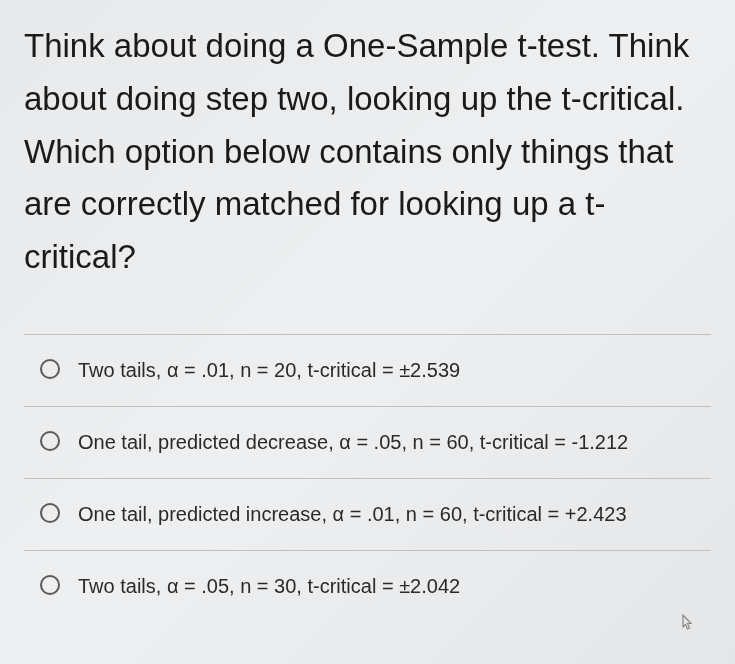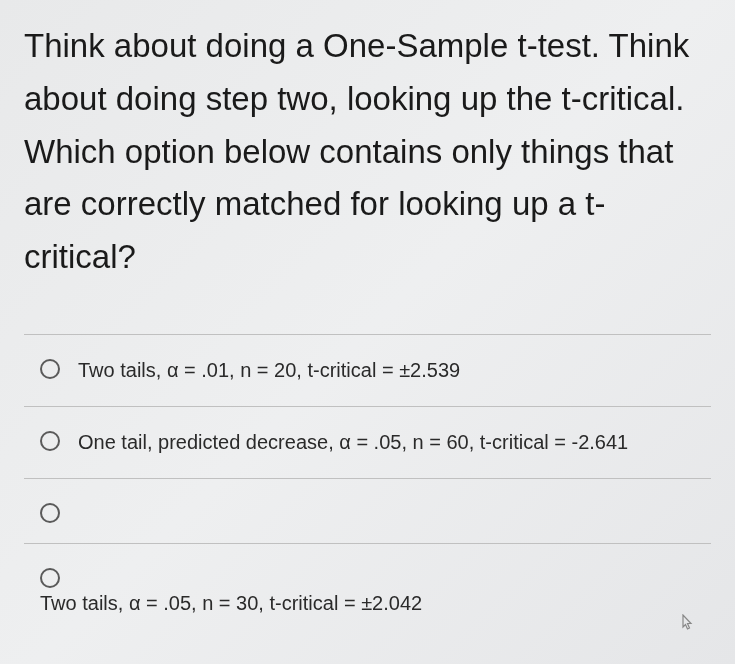--- a/index.html
+++ b/index.html
@@ -29,21 +29,20 @@
     }
     .option-row {
       display: flex;
       align-items: flex-start;
       padding: 20px 0 20px 16px;
       border-bottom: 1px solid #c0c0c0;
       cursor: pointer;
     }
     .option-row:last-child {
       border-bottom: none;
-      flex-direction: column;
     }
     .radio-circle {
       width: 20px;
       height: 20px;
       border: 2px solid #5a5a5a;
       border-radius: 50%;
       flex-shrink: 0;
       margin-top: 4px;
       margin-right: 18px;
       background: transparent;
@@ -70,25 +69,26 @@
 
 <div class="options-container">
 
   <div class="option-row">
     <div class="radio-circle"></div>
     <div class="option-text">Two tails, α = .01, n = 20, t-critical = ±2.539</div>
   </div>
 
   <div class="option-row">
     <div class="radio-circle"></div>
-    <div class="option-text">One tail, predicted decrease, α = .05, n = 60, t-critical = -2.641</div>
+    <div class="option-text">One tail, predicted decrease, α = .05, n = 60, t-critical = -1.212</div>
   </div>
 
   <div class="option-row">
     <div class="radio-circle"></div>
+    <div class="option-text">One tail, predicted increase, α = .01, n = 60, t-critical = +2.423</div>
   </div>
 
   <div class="option-row">
     <div class="radio-circle"></div>
     <div class="option-text">Two tails, α = .05, n = 30, t-critical = ±2.042</div>
   </div>
 
 </div>
 
 <div class="cursor-icon">

